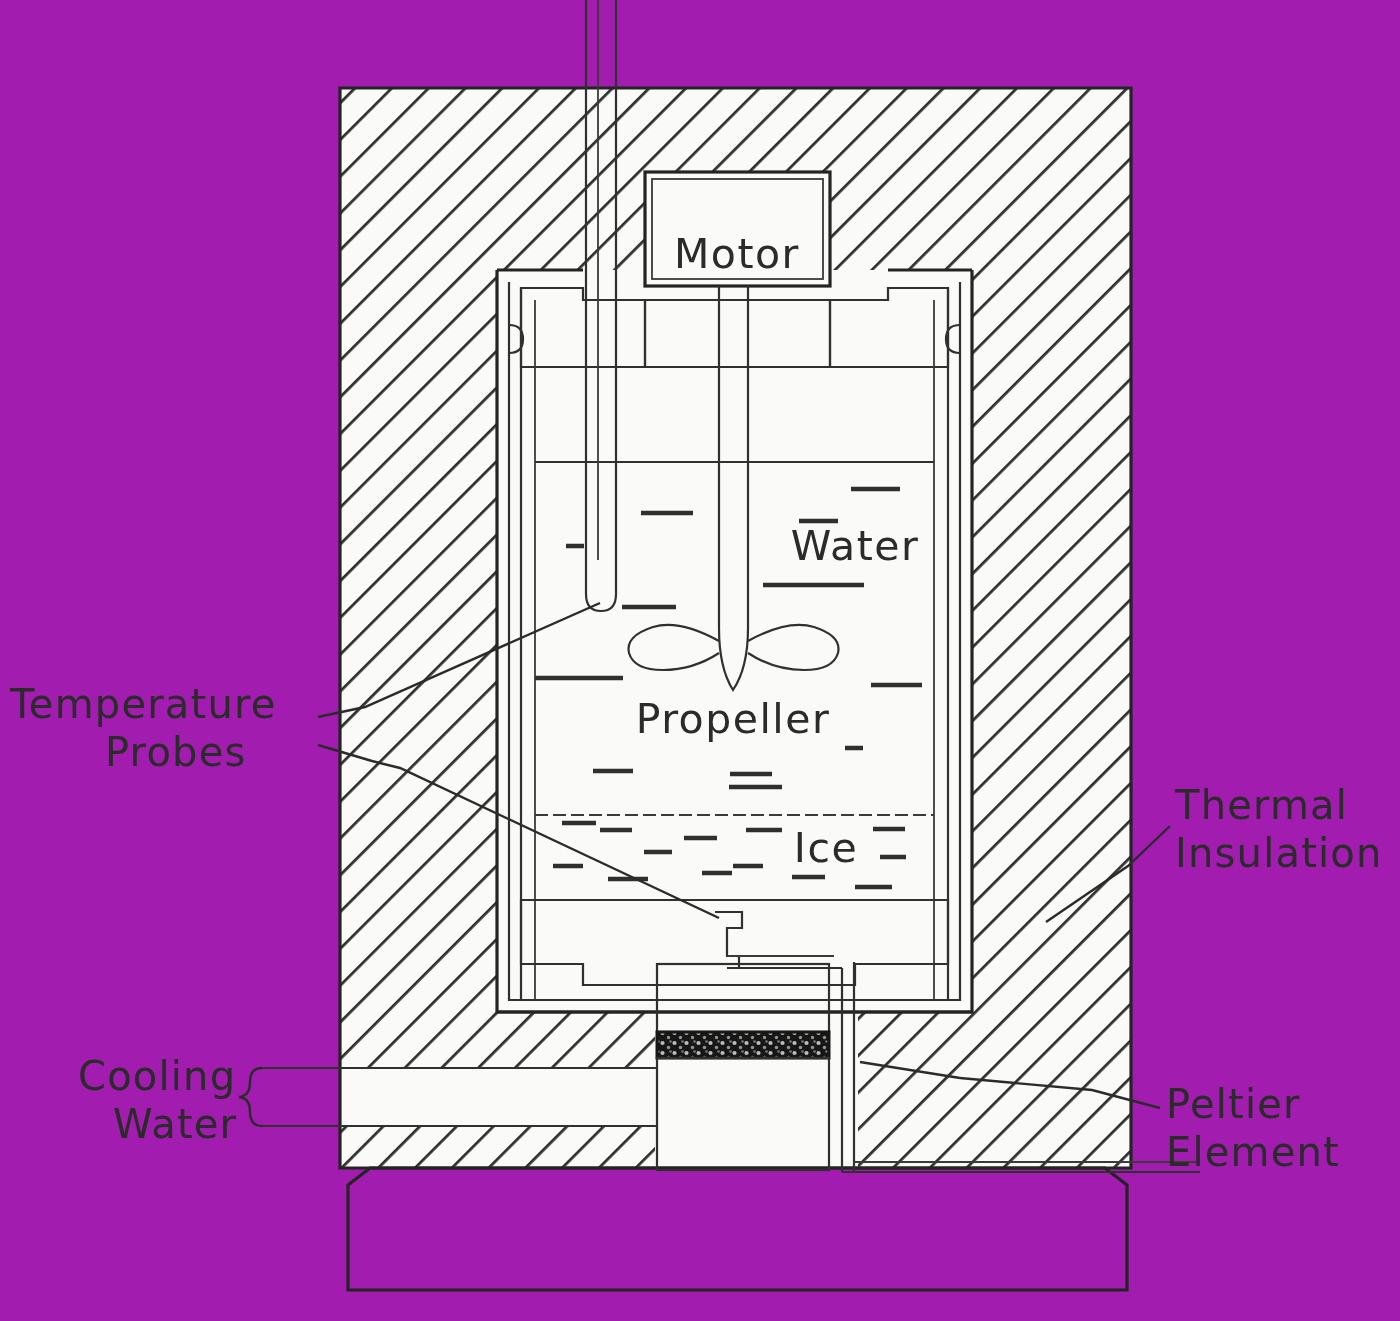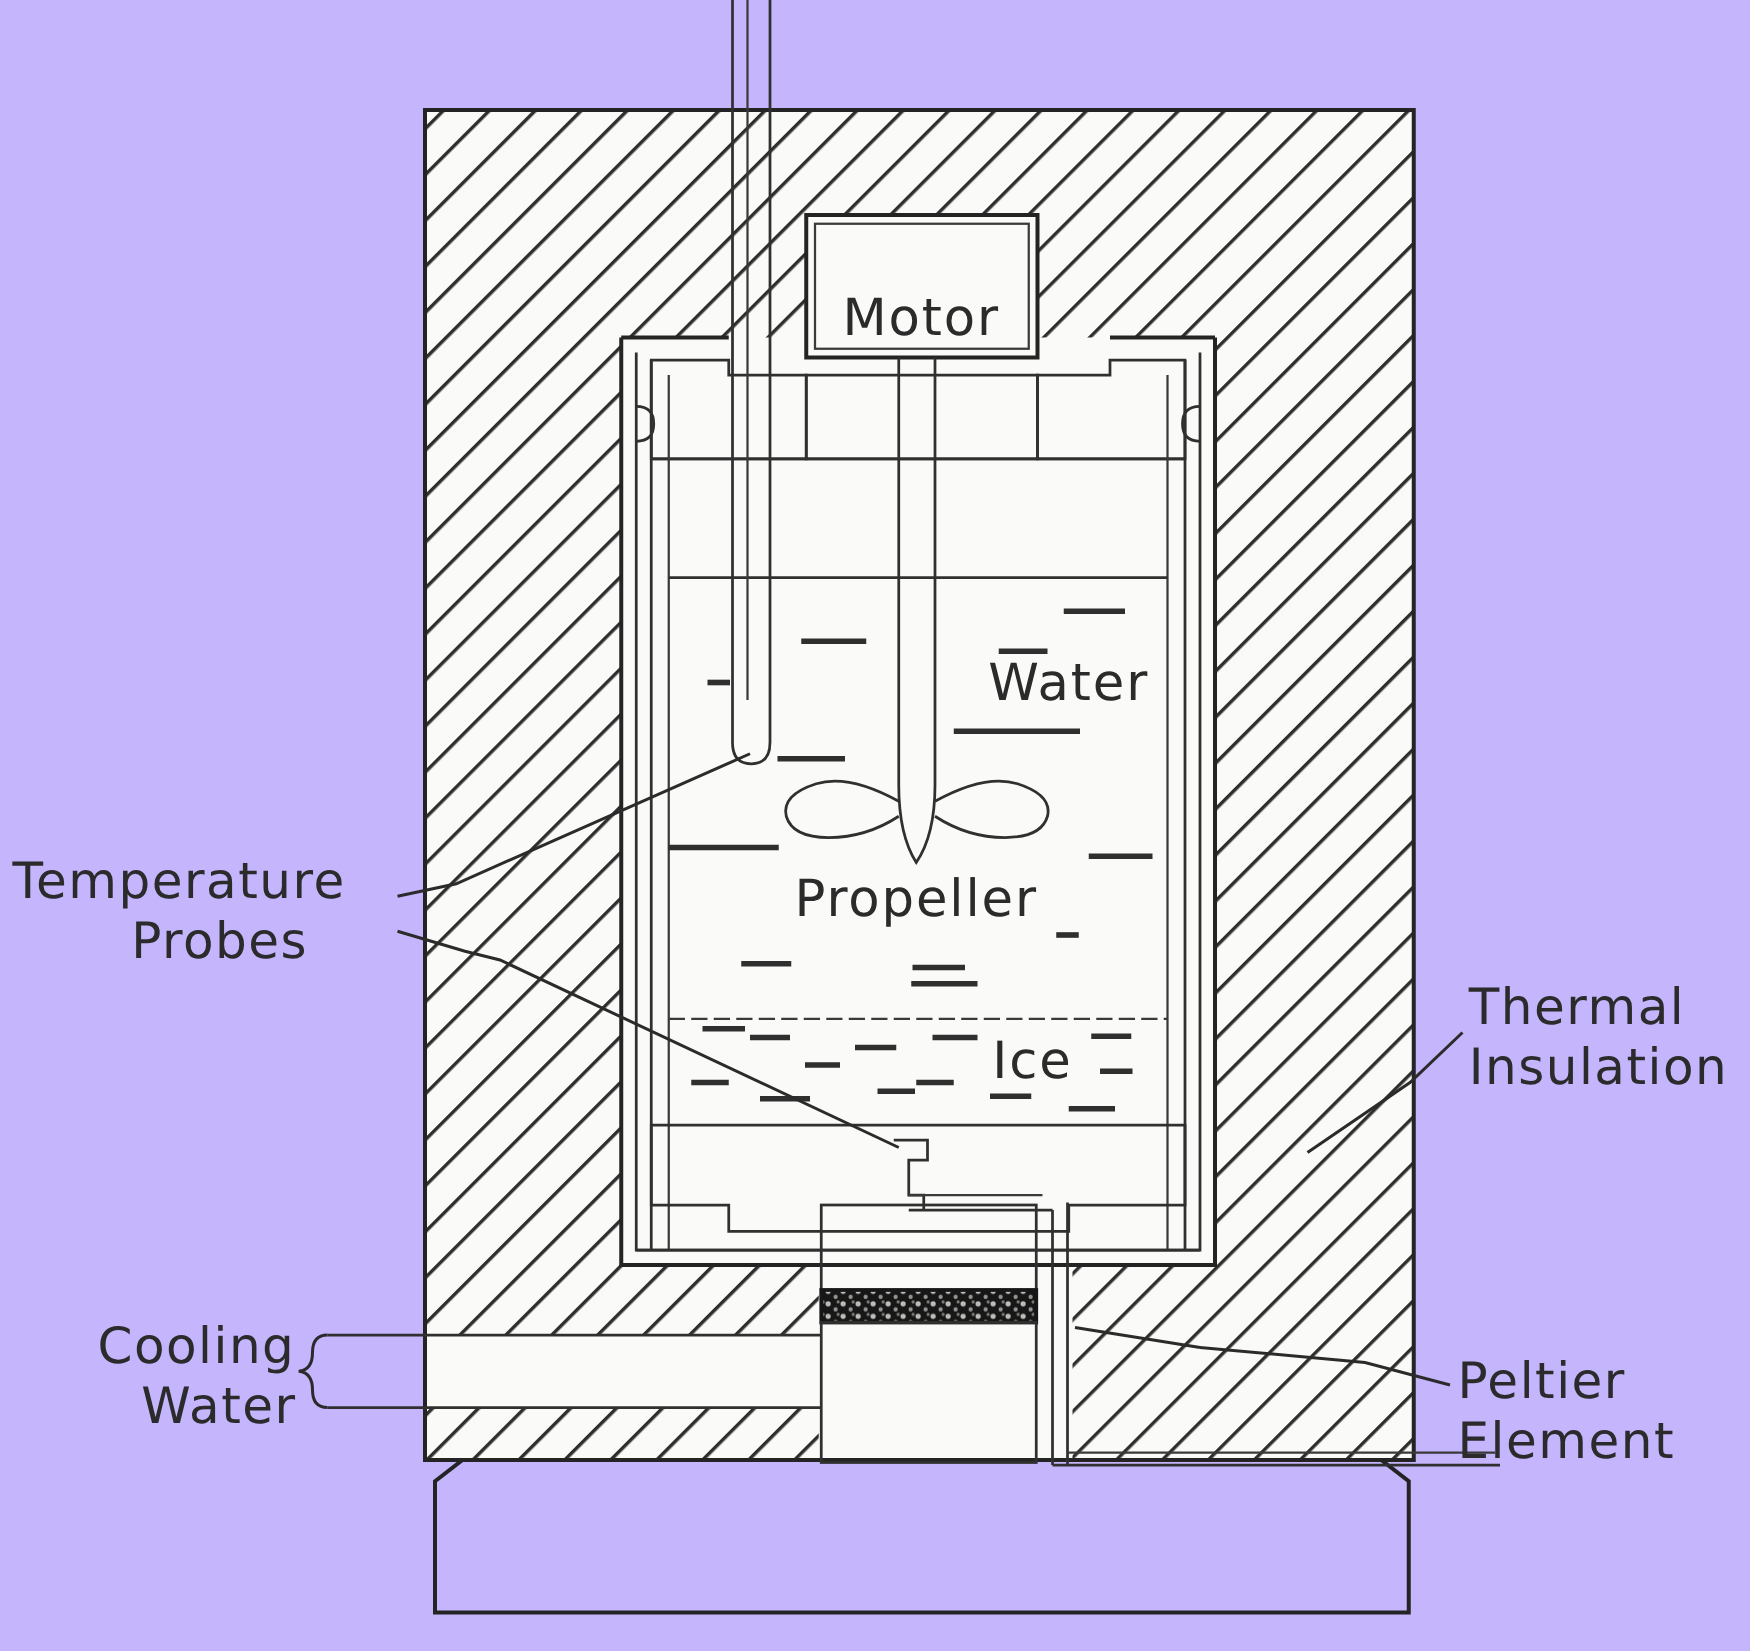--- a/index.html
+++ b/index.html
@@ -11,21 +11,21 @@
   body {
     width: 1400px;
     height: 1321px;
     font-family: "DejaVu Sans", sans-serif;
     overflow: hidden;
   }
   #stage {
     position: relative;
     width: 1400px;
     height: 1321px;
-    background: #c4b5fd;
+    background: #a21caf;
   }
   svg#diagram {
     display: block;
     width: 1400px;
     height: 1321px;
   }
   .lbl {
     font-family: "DejaVu Sans", sans-serif;
     font-size: 41px;
     fill: #2b2b2b;

